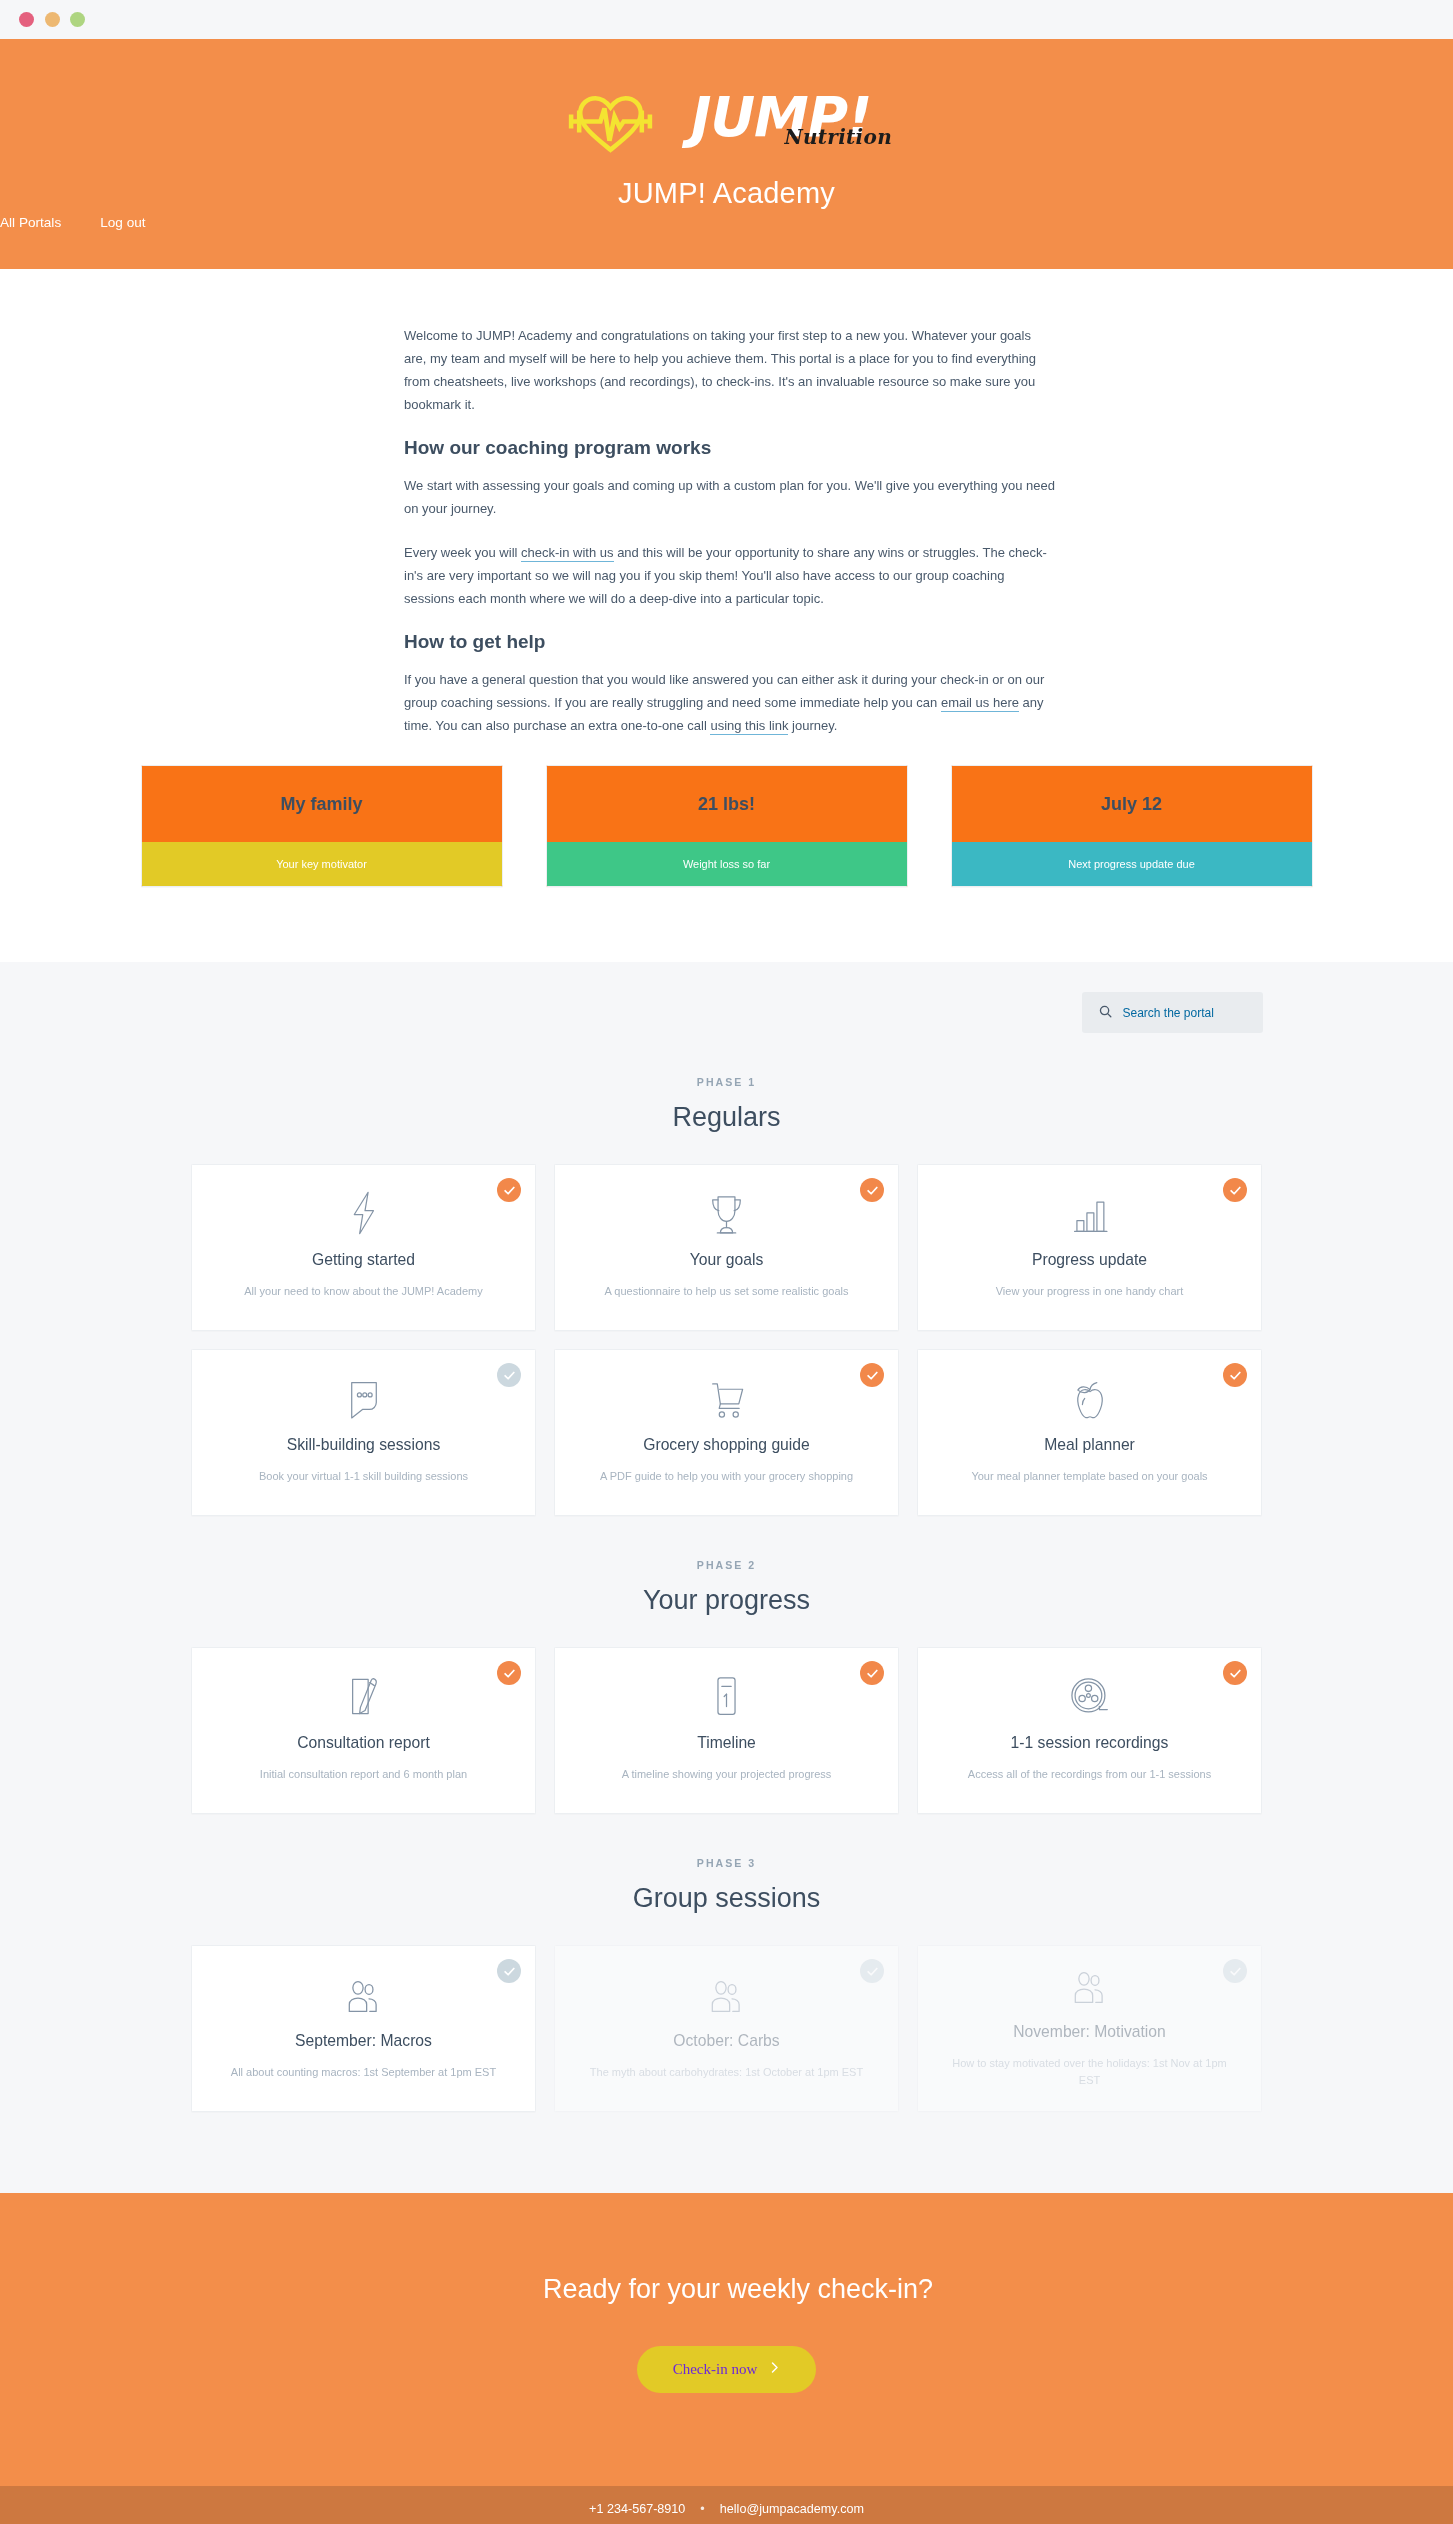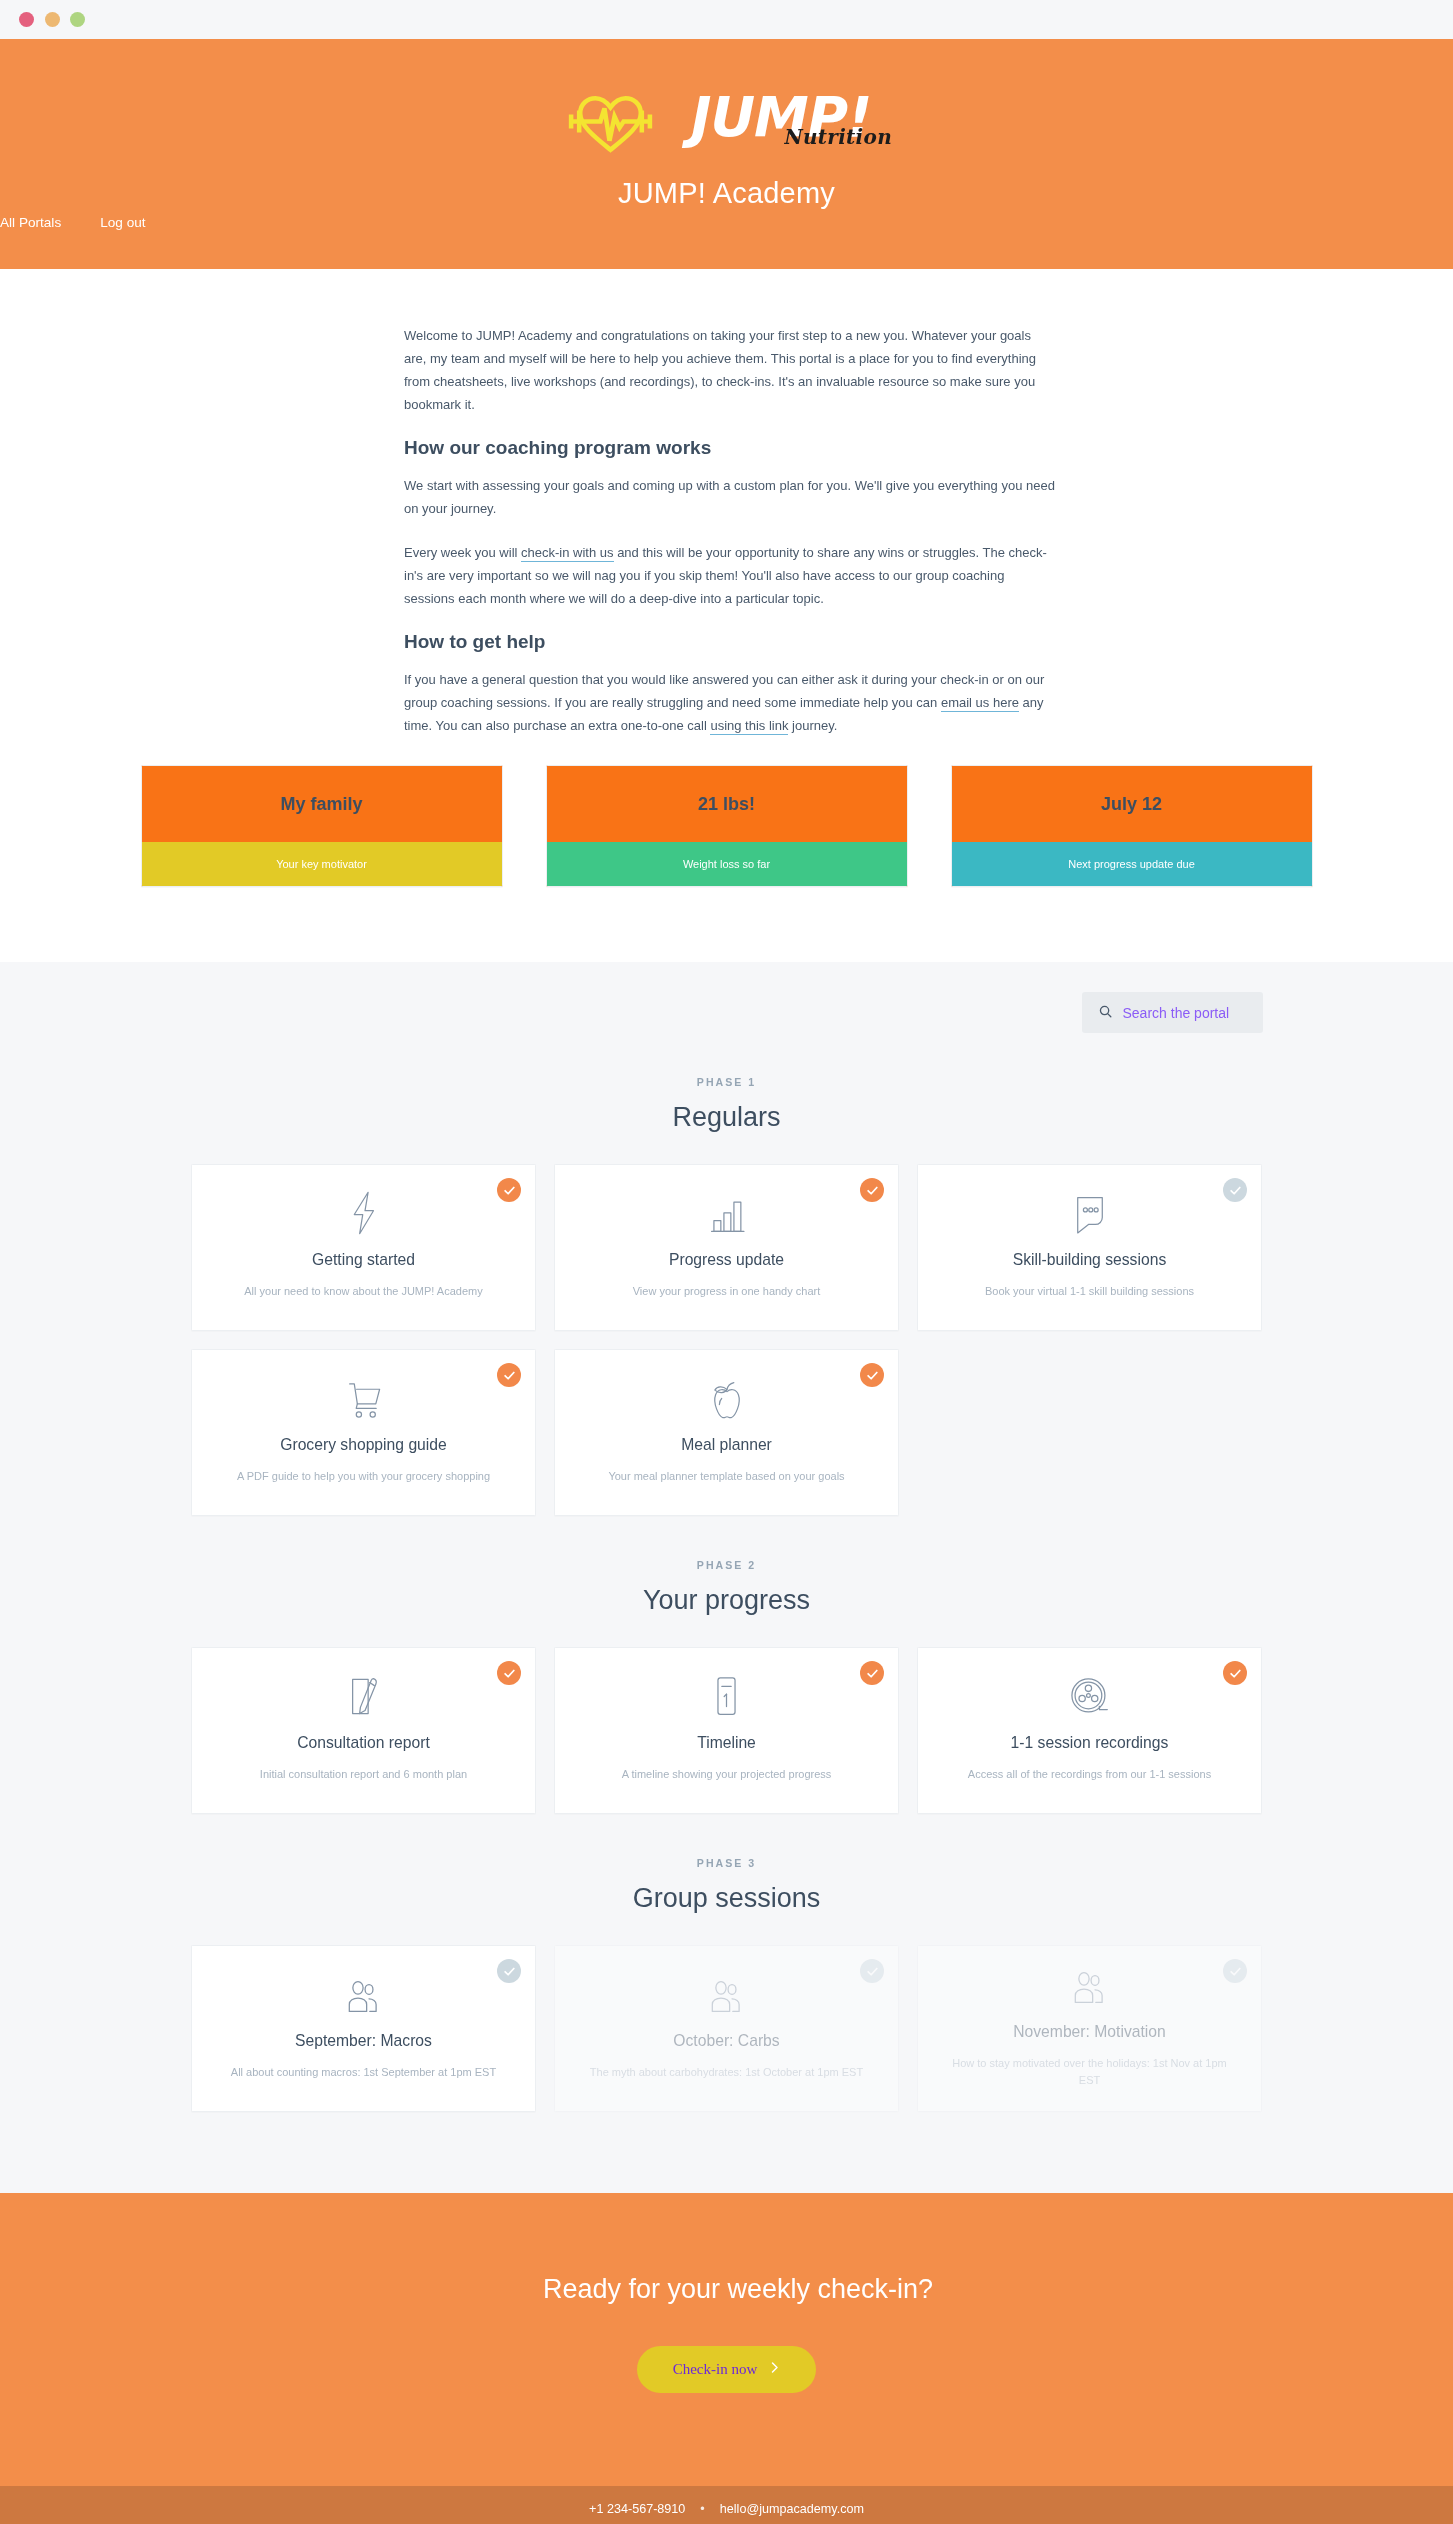--- a/index.html
+++ b/index.html
@@ -167,22 +167,22 @@
     width: 181px;
     height: 41px;
     background: #e9ecef;
     border-radius: 3px;
     display: flex;
     align-items: center;
     padding-left: 16px;
     gap: 10px;
   }
   .search-placeholder {
-    font-size: 14px;
-    color: #8b5cf6;
+    font-size: 12px;
+    color: #0369a1;
   }
 
   .phase-head { text-align: center; margin-top: 43px; }
   .phase-kicker {
     font-size: 10.6px;
     font-weight: 700;
     letter-spacing: 2px;
     color: #95a5b4;
     text-transform: uppercase;
   }
@@ -398,20 +398,39 @@
           <div class="card-title">Getting started</div>
           <div class="card-desc">All your need to know about the JUMP! Academy</div>
         </div>
         <div class="portal-card">
           <div class="card-check done">
             <svg viewBox="0 0 24 24" fill="none" stroke="#ffffff" stroke-width="3.2" stroke-linecap="round" stroke-linejoin="round">
               <polyline points="4,12.5 9.5,18 20,6.5"></polyline>
             </svg>
           </div>
           <div class="card-icon">
+            <svg width="41" height="43" viewBox="0 0 52 56" fill="none" stroke="#8494a6" stroke-width="1.6" stroke-linecap="round" stroke-linejoin="round">
+              <path d="M15 5 h22 v18 c0 8-5 14-11 14s-11-6-11-14z"></path>
+              <path d="M15 9 h-7 c0 9 3 13 8 14"></path>
+              <path d="M37 9 h7 c0 9-3 13-8 14"></path>
+              <path d="M26 37 v8"></path>
+              <path d="M18 52 c0-4 3-7 8-7s8 3 8 7z"></path>
+              <path d="M14 52 h24"></path>
+            </svg>
+          </div>
+          <div class="card-title">Your goals</div>
+          <div class="card-desc">A questionnaire to help us set some realistic goals</div>
+        </div>
+        <div class="portal-card">
+          <div class="card-check done">
+            <svg viewBox="0 0 24 24" fill="none" stroke="#ffffff" stroke-width="3.2" stroke-linecap="round" stroke-linejoin="round">
+              <polyline points="4,12.5 9.5,18 20,6.5"></polyline>
+            </svg>
+          </div>
+          <div class="card-icon">
             <svg width="40" height="40" viewBox="0 0 52 52" fill="none" stroke="#8494a6" stroke-width="1.6" stroke-linecap="round" stroke-linejoin="round">
               <rect x="9" y="32" width="9" height="14"></rect>
               <rect x="22" y="22" width="9" height="24"></rect>
               <rect x="35" y="8" width="9" height="38"></rect>
               <path d="M6 46 h42"></path>
             </svg>
           </div>
           <div class="card-title">Progress update</div>
           <div class="card-desc">View your progress in one handy chart</div>
         </div>

